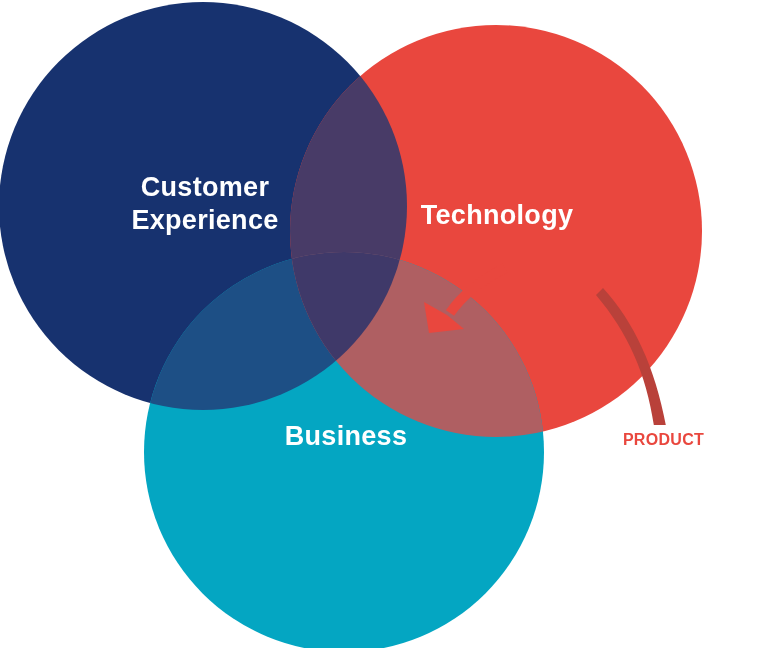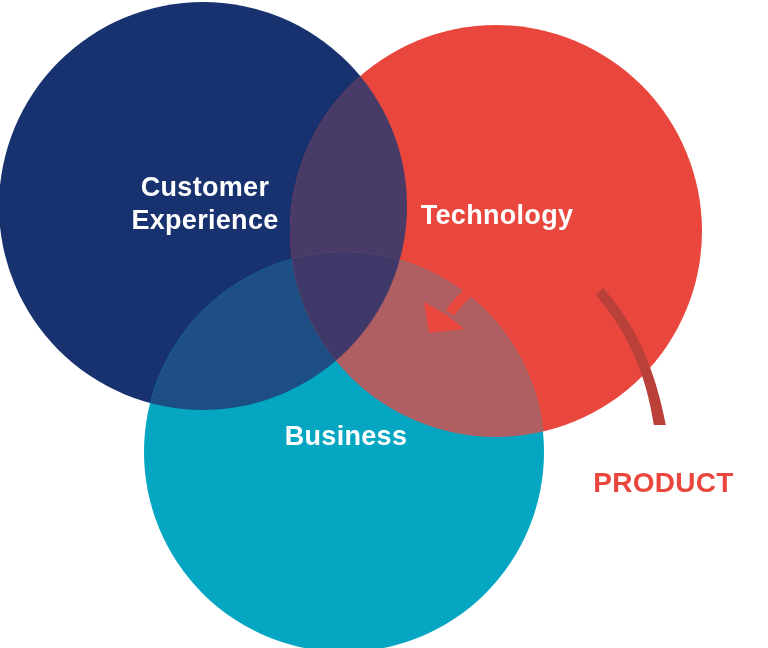--- a/index.html
+++ b/index.html
@@ -36,28 +36,28 @@
   .label-technology{ left: 497px; top: 215px; }
   .label-business  { left: 346px; top: 436px; }
   .callout {
     position: absolute;
     left: 569px;
     top: 425px;
     width: 189px;
     height: 72px;
     background: #FFFFFF;
     color: #E9473E;
-    font-size: 28px;
+    font-size: 16px;
     font-weight: 700;
     line-height: 29px;
     letter-spacing: 0.3px;
     text-align: center;
     display: flex;
     flex-direction: column;
-    justify-content: flex-end;
+    justify-content: flex-start;
     white-space: nowrap;
   }
 </style>
 </head>
 <body>
 
 <div class="stage">
 
   <svg width="768" height="648" viewBox="0 0 768 648">
     <defs>

